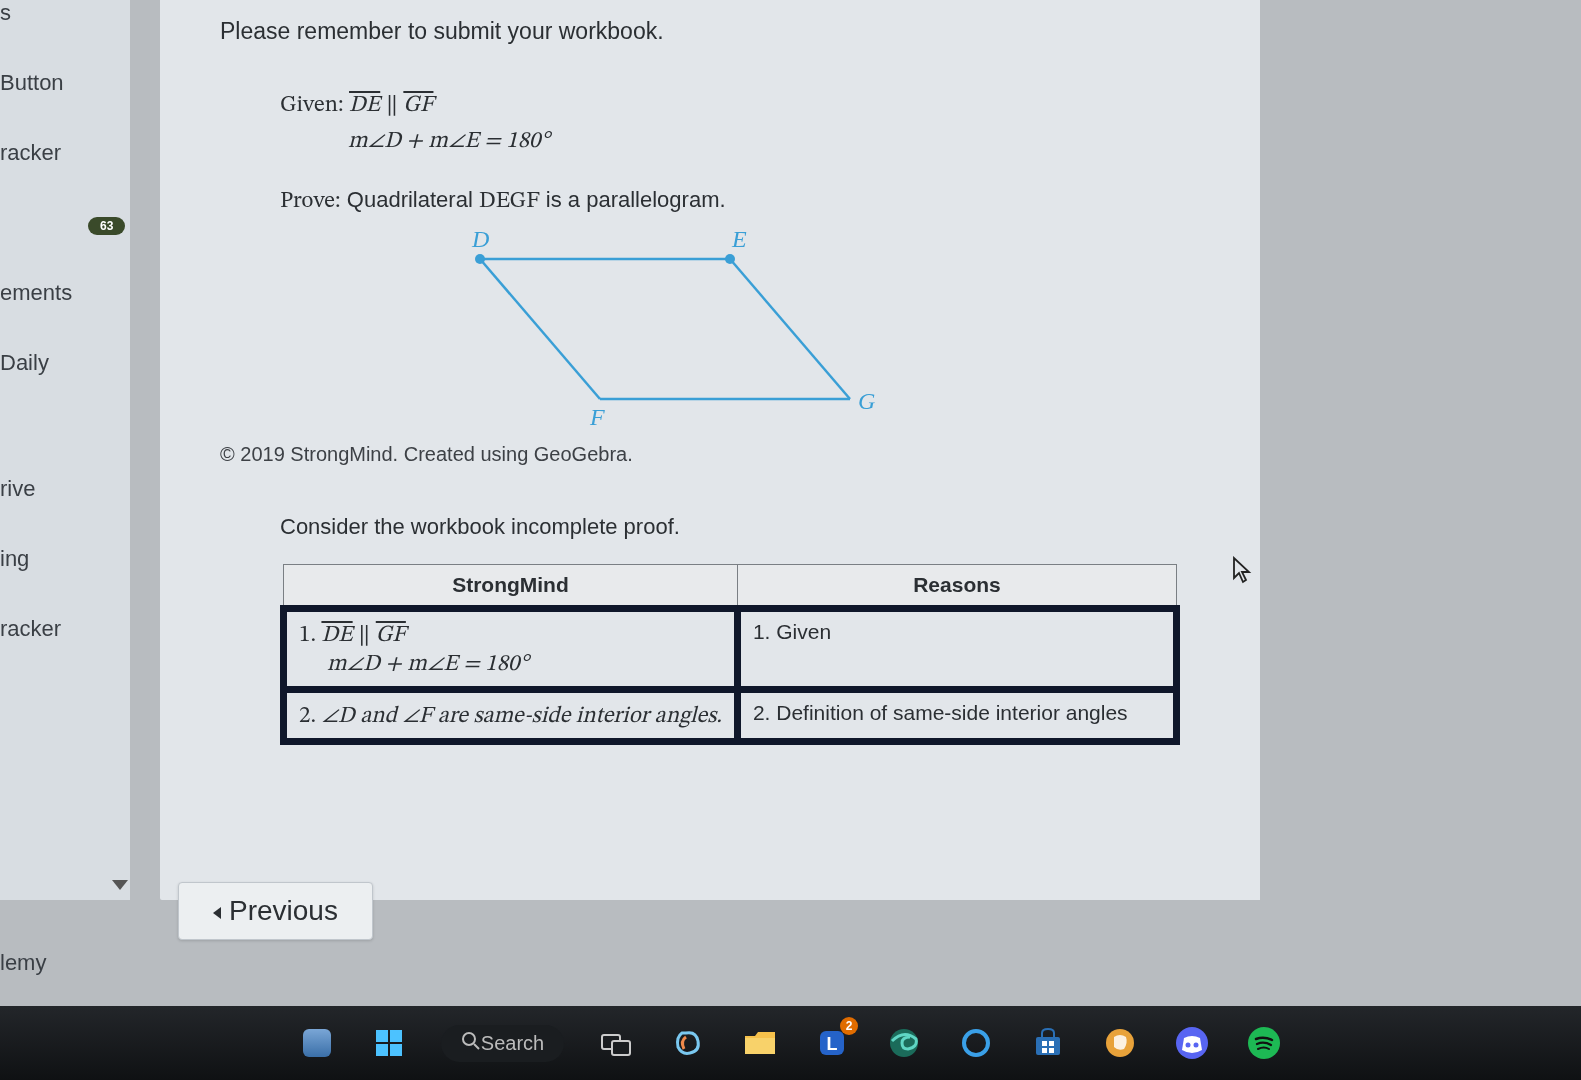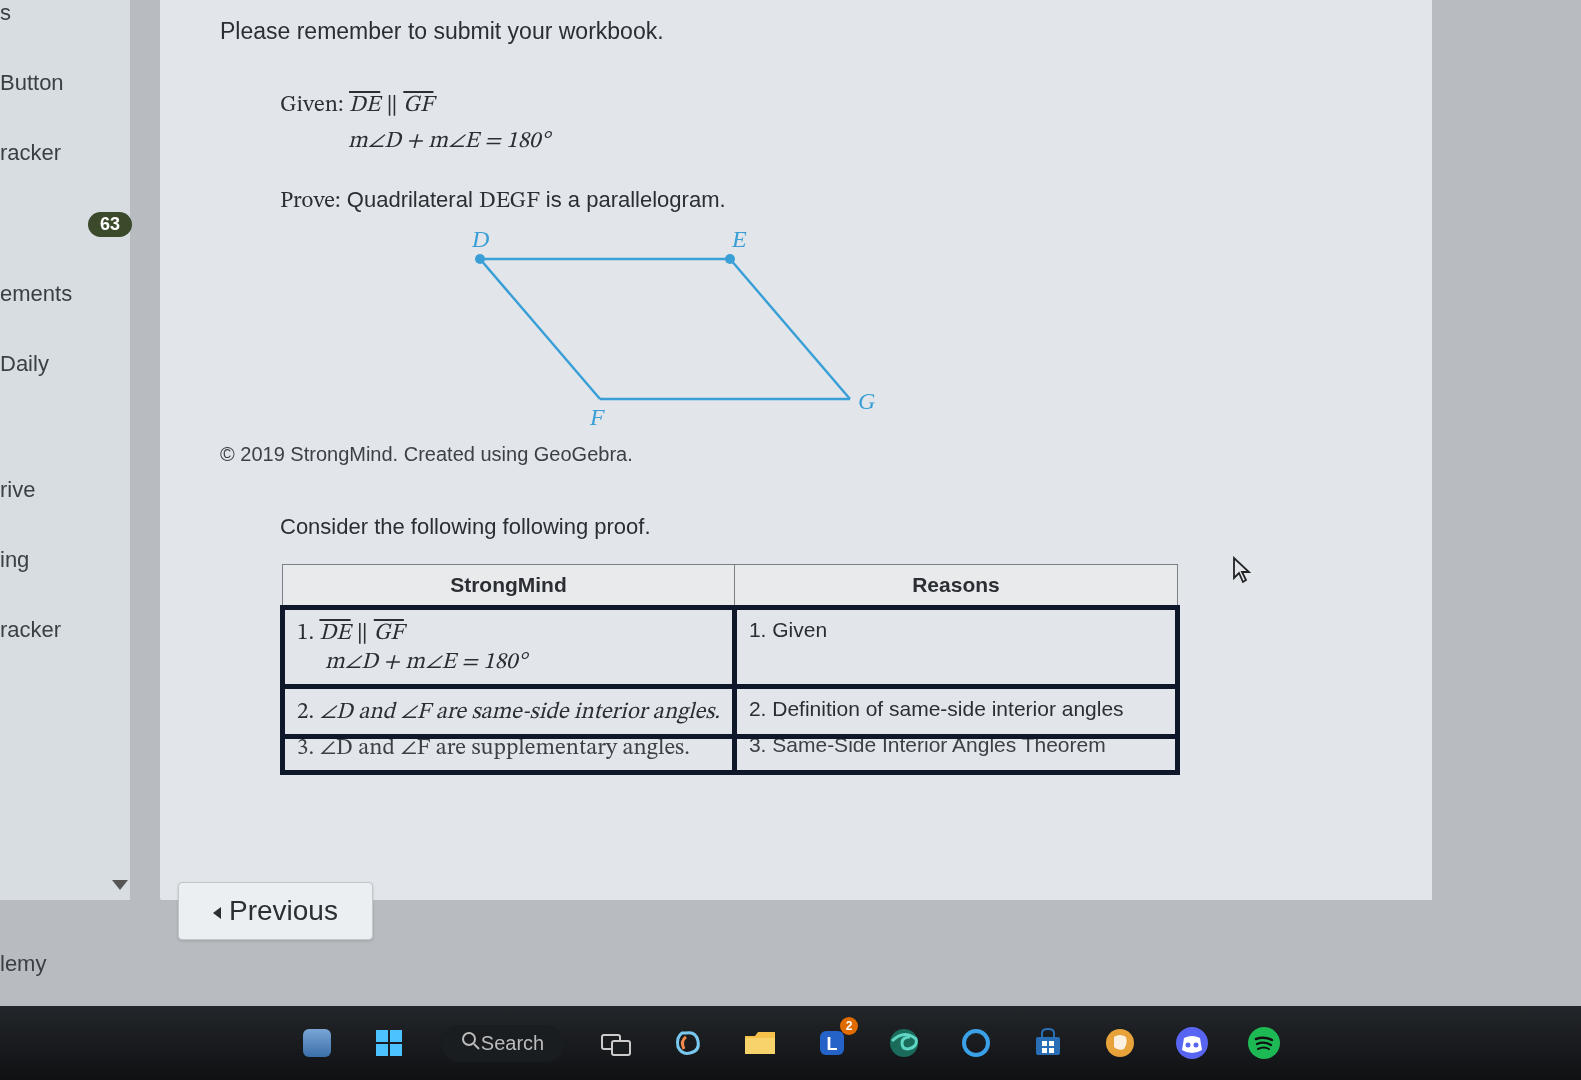--- a/index.html
+++ b/index.html
@@ -1,36 +1,36 @@
 <!DOCTYPE html>
 <html><head>
 <meta charset="utf-8">
 <style>
   * { box-sizing: border-box; margin: 0; padding: 0; }
   html, body { width: 1581px; height: 1080px; overflow: hidden; font-family: Arial, Helvetica, sans-serif; background: #b8bcc0; }
   .screen { position: relative; width: 1581px; height: 1080px; }
   .sidebar { position: absolute; left: 0; top: 0; width: 130px; height: 900px; background: #d8dde2; color: #3a3f45; font-size: 22px; }
   .sidebar-items { display: flex; flex-direction: column; gap: 44px; padding-top: 0; }
   .sidebar-item { padding-left: 0; white-space: nowrap; }
-  .badge { display: inline-block; background: #3a4a2a; color: #fff; border-radius: 14px; padding: 2px 12px; font-size: 18px; font-weight: bold; margin-left: 88px; margin-top: -6px; }
+  .badge { display: inline-block; background: #3a4a2a; color: #fff; border-radius: 14px; padding: 2px 12px; font-size: 12px; font-weight: bold; margin-left: 88px; margin-top: -6px; }
   .sidebar-dropdown { position:absolute; bottom:10px; left:112px; width:0; height:0; border-left:8px solid transparent; border-right:8px solid transparent; border-top:10px solid #555; }
-  .content-wrap { position: absolute; left: 160px; top: 0; width: 1272px; height: 900px; background: #e2e6ea; border-radius: 0 0 0 2px; }
+  .content-wrap { position: absolute; left: 160px; top: 0; width: 1100px; height: 900px; background: #e2e6ea; border-radius: 0 0 0 2px; }
   .content { padding: 18px 40px 0 60px; color: #2b2f33; font-size: 22px; }
   .reminder { font-size: 23px; margin-bottom: 42px; }
   .given-block { margin-left: 60px; font-size: 22px; line-height: 1.5; }
   .math { font-family: 'Cambria Math', 'STIX Two Math', 'Times New Roman', serif; font-size: 23px; white-space: nowrap; }
   .math .ital { font-style: italic; }
   .ov { text-decoration: overline; text-decoration-thickness: 1.5px; }
   .prove-block { margin-top: 28px; margin-left: 60px; font-size: 22px; }
   .diagram { margin: 14px 0 8px 200px; }
   .copyright { font-size: 20px; color: #3d4146; margin-top: 8px; }
   .consider { margin-top: 48px; margin-left: 60px; font-size: 22px; }
   .proof-table { margin: 24px 0 0 60px; border-collapse: collapse; width: 900px; font-size: 21px; }
   .proof-table th { background: #e8eaec; font-weight: bold; text-align: center; padding: 8px; border: 1px solid #7a7f84; }
-  .proof-table td { border: 5px solid #0f172a; padding: 8px 12px; vertical-align: top; }
+  .proof-table td { border: 7px solid #0f172a; padding: 8px 12px; vertical-align: top; }
   .proof-table td.stmt { width: 50%; }
   .proof-table td.reason { width: 50%; }
   .truncated-row td { border-top: 1px solid #7a7f84; color: #3d4146; white-space: nowrap; overflow: hidden; }
   .cursor { position: absolute; left: 1072px; top: 556px; font-size: 24px; color: #222; }
   .prev-btn { position: absolute; left: 178px; top: 882px; background: #eceff1; border: 1px solid #c0c6cc; border-radius: 4px; padding: 12px 34px; font-size: 28px; color: #2b2f33; box-shadow: 0 1px 3px rgba(0,0,0,0.15); }
   .prev-btn .tri { display:inline-block; width:0; height:0; border-top:6px solid transparent; border-bottom:6px solid transparent; border-right:8px solid #2b2f33; margin-right:8px; vertical-align: middle; }
   .taskbar { position: absolute; left: 0; bottom: 0; width: 1581px; height: 74px; background: linear-gradient(#23262a, #0f1113); display:flex; align-items:center; justify-content:center; gap: 32px; }
   .tb-item { width: 40px; height: 40px; display:flex; align-items:center; justify-content:center; font-size: 26px; color:#eee; position:relative; }
   .tb-badge { position:absolute; top:-6px; right:-6px; background:#e06c00; color:#fff; border-radius:50%; width:18px; height:18px; font-size:12px; display:flex; align-items:center; justify-content:center; font-weight:bold; }
   .search-pill { display:flex; align-items:center; gap:0; color:#bbb; font-size:20px; background:#1a1d20; border-radius:22px; padding:6px 20px; }
@@ -85,21 +85,21 @@
           <circle cx="310" cy="30" r="5" fill="#3a9fd6"></circle>
           <text x="52" y="18" font-family="Times New Roman" font-style="italic" font-size="24" fill="#3a9fd6">D</text>
           <text x="312" y="18" font-family="Times New Roman" font-style="italic" font-size="24" fill="#3a9fd6">E</text>
           <text x="170" y="196" font-family="Times New Roman" font-style="italic" font-size="24" fill="#3a9fd6">F</text>
           <text x="438" y="180" font-family="Times New Roman" font-style="italic" font-size="24" fill="#3a9fd6">G</text>
         </svg>
       </div>
 
       <div class="copyright">© 2019 StrongMind. Created using GeoGebra.</div>
 
-      <div class="consider">Consider the following following proof.</div>
+      <div class="consider">Consider the workbook incomplete proof.</div>
 
       <table class="proof-table">
         <thead>
           <tr>
             <th>StrongMind</th>
             <th>Reasons</th>
           </tr>
         </thead>
         <tbody>
           <tr>
@@ -108,28 +108,20 @@
               <span class="math" style="margin-left:28px;"><span class="ital">m∠D + m∠E = 180°</span></span>
             </td>
             <td class="reason">1. Given</td>
           </tr>
           <tr>
             <td class="stmt">
               <span class="math"><span>2.</span> <span class="ital">∠D and ∠F are same-side interior angles.</span></span>
             </td>
             <td class="reason">2. Definition of same-side interior angles</td>
           </tr>
-          <tr class="truncated-row">
-            <td class="stmt" style="height:16px; padding-top:2px; padding-bottom:0; overflow:hidden;">
-              <span class="math ital" style="position:relative; top:-8px;">3. ∠D and ∠F are supplementary angles.</span>
-            </td>
-            <td class="reason" style="height:16px; padding-top:2px; padding-bottom:0; overflow:hidden;">
-              <span style="position:relative; top:-8px;">3. Same-Side Interior Angles Theorem</span>
-            </td>
-          </tr>
         </tbody>
       </table>
 
     </div>
 
     <span class="cursor">
       <svg width="22" height="28" viewBox="0 0 22 28">
           <path d="M2 2 L2 22 L7 17 L11 26 L14 24 L10 16 L17 16 Z" fill="none" stroke="#222" stroke-width="1.8"></path>
         </svg>
     </span>

